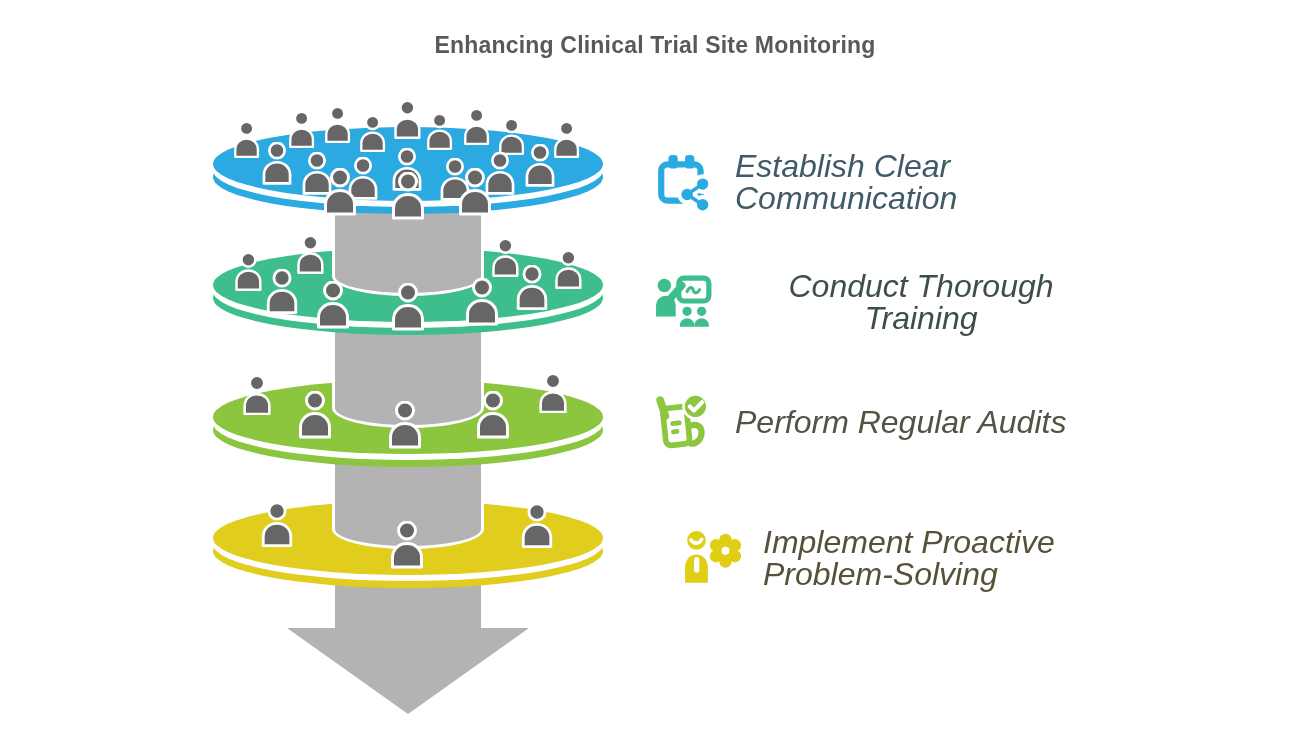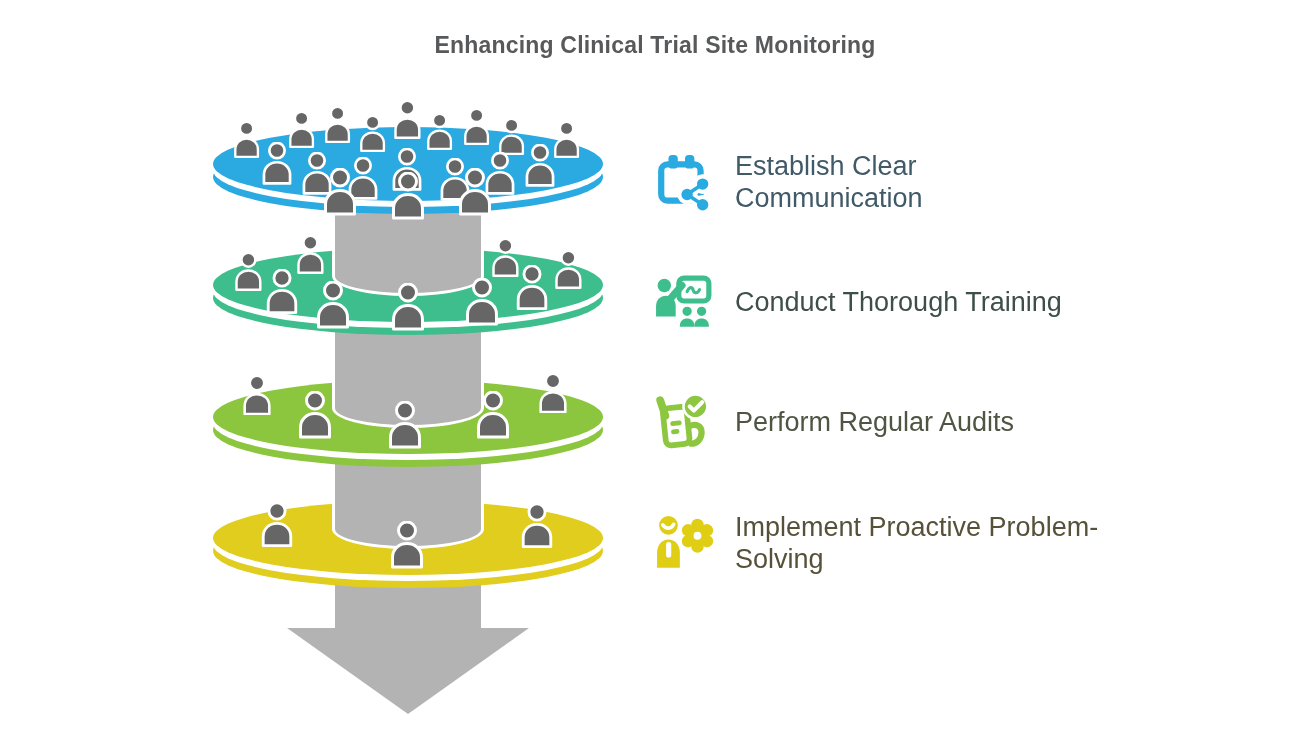--- a/index.html
+++ b/index.html
@@ -16,21 +16,21 @@
            border-radius:0 0 76px 76px / 0 0 20px 20px;}
   .arrow-stem{left:142px;width:152px;background:#B3B3B3;
               border-left:3px solid #fff;border-right:3px solid #fff;}
   .arrow-head{left:97px;width:242px;height:86px;background:#B3B3B3;
               clip-path:polygon(0 0,100% 0,50% 100%);}
   .person{pointer-events:none;}
   .legend{position:absolute;left:655px;top:0;width:480px;}
   .legend-row{position:absolute;left:0;display:flex;align-items:center;width:480px;}
   .licon{width:58px;height:58px;flex:0 0 58px;margin-right:22px;}
   .licon svg{width:58px;height:58px;display:block;}
-  .ltext{font-size:27px;line-height:32px;max-width:372px;}
+  .ltext{font-size:32px;line-height:32px;max-width:372px;font-style:italic;}
 </style>
 </head>
 <body>
 
 <div class="canvas">
 
   <div class="title" style="color: rgb(88, 89, 91);">Enhancing Clinical Trial Site Monitoring</div>
 
   <div class="figure" id="figure">
       <div class="col-seg" style="z-index: 34; top: 64px; height: 132px; background: rgb(179, 179, 179);"></div>
@@ -330,21 +330,21 @@
           </g>
           <line x1="10" y1="22" x2="5" y2="7" stroke="#8DC63F" stroke-width="7.5" stroke-linecap="round"></line>
           <path d="M33 32 c7-3 12 0 12 6 c0 7-5 11-10 11" fill="none" stroke="#8DC63F" stroke-width="6" stroke-linecap="round"></path>
           <circle cx="39" cy="13" r="11.5" fill="#8DC63F" stroke="#fff" stroke-width="2.5"></circle>
           <path d="M33.5 13 l4 4 l8-8" fill="none" stroke="#fff" stroke-width="4" stroke-linecap="round" stroke-linejoin="round"></path>
         </svg>
       </div>
       <div class="ltext" style="color: rgb(79, 84, 67);">Perform Regular Audits</div>
     </div>
 
-    <div class="legend-row" style="top:500px;height:86px;">
+    <div class="legend-row" style="top:515px;height:86px;justify-content:flex-end;">
       <div class="licon">
         <svg viewBox="0 0 56 56">
           <circle cx="13" cy="11" r="9" fill="#E0CE14"></circle>
           <path d="M7.5 10.5 c3.5 4.5 8 4 10.5-0.5" stroke="#fff" stroke-width="3.5" fill="none" stroke-linecap="round"></path>
           <path d="M2 52 V37 c0-7.5 5-12.5 11-12.5 S24 29.5 24 37 v15 z" fill="#E0CE14"></path>
           <rect x="10.7" y="27" width="5" height="15" rx="2.5" fill="#fff"></rect>
           <g fill="#E0CE14">
             <circle cx="41" cy="10.5" r="6"></circle>
               <circle cx="41" cy="31.5" r="6"></circle>
             <circle cx="31.9" cy="15.75" r="6"></circle>

